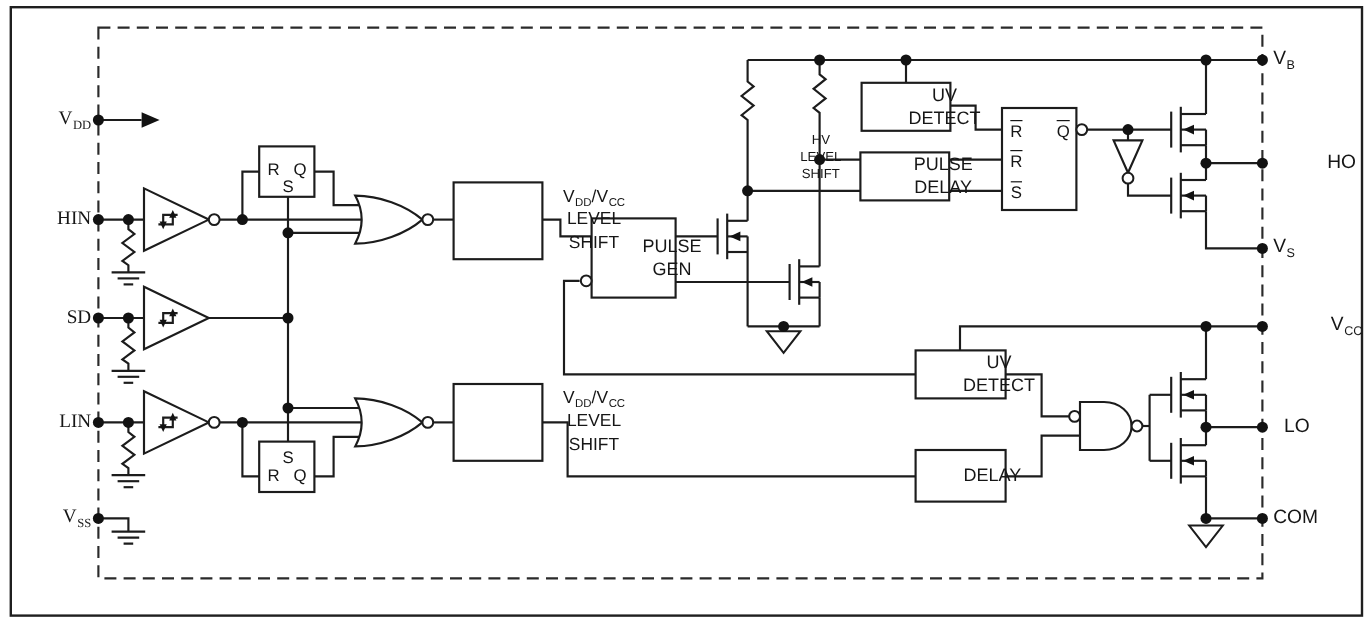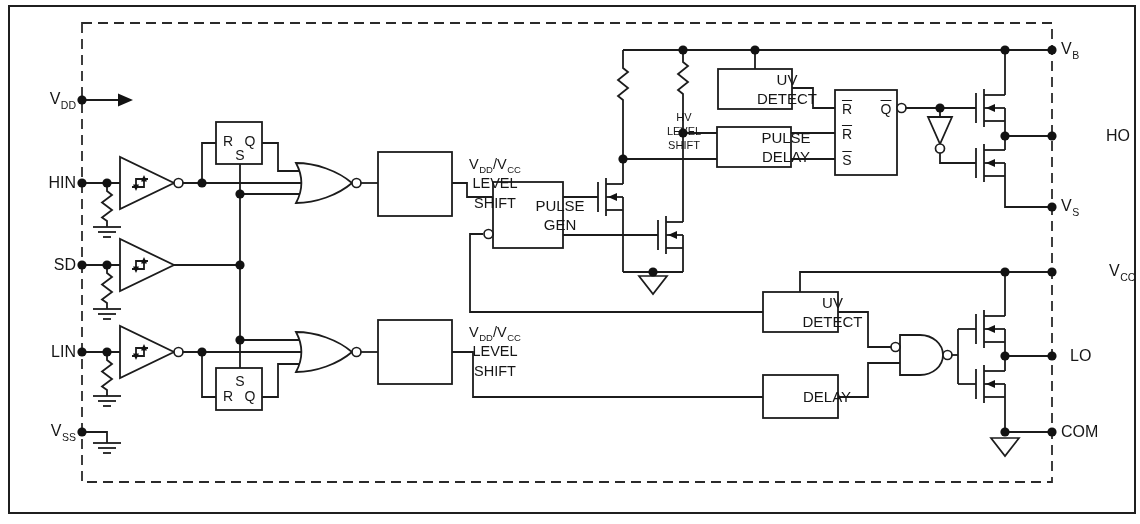--- a/index.html
+++ b/index.html
@@ -6,21 +6,21 @@
   .stage{position:relative;width:1140px;height:524px;background:#fff;overflow:hidden;
          font-family:"Liberation Sans","DejaVu Sans",sans-serif;color:#161616;}
   .frame{position:absolute;left:8px;top:5px;width:1124px;height:505px;border:2px solid #1f1f1f;}
   svg{position:absolute;left:0;top:0;}
   .w{stroke:#1c1c1c;stroke-width:1.8;fill:none;}
   .bx{stroke:#1c1c1c;stroke-width:1.8;fill:#fff;}
   .bb{stroke:#1c1c1c;stroke-width:1.7;fill:#fff;}
   .dt{fill:#121212;stroke:none;}
   .fl{fill:#121212;stroke:none;}
   .lbl{position:absolute;transform:translate(0,-50%);font-size:16px;white-space:nowrap;line-height:1;text-align:center;}
-  .left-pin{transform:translate(-100%,-50%);}
+  .left-pin{transform:translate(-100%,-50%);font-family:Liberation Serif, serif;}
   .sub{font-size:10.5px;display:inline-block;transform:translateY(4.5px);margin-left:0.5px;letter-spacing:0;}
   .boxlbl{position:absolute;display:flex;flex-direction:column;align-items:center;justify-content:center;
           text-align:center;font-size:15px;line-height:1.27;white-space:nowrap;margin-left:32px;}
   .lsbox{font-size:14.5px;line-height:1.35;padding-left:48px;}
   .lsbox .sub{font-size:9.5px;transform:translateY(3.5px);}
   .ctr{position:absolute;transform:translate(-50%,-50%);font-size:14px;white-space:nowrap;line-height:1;}
   .hv{font-size:11px;line-height:1.25;text-align:center;margin-left:36px;}
   .ovl{text-decoration:overline;}
 </style>
 </head>

